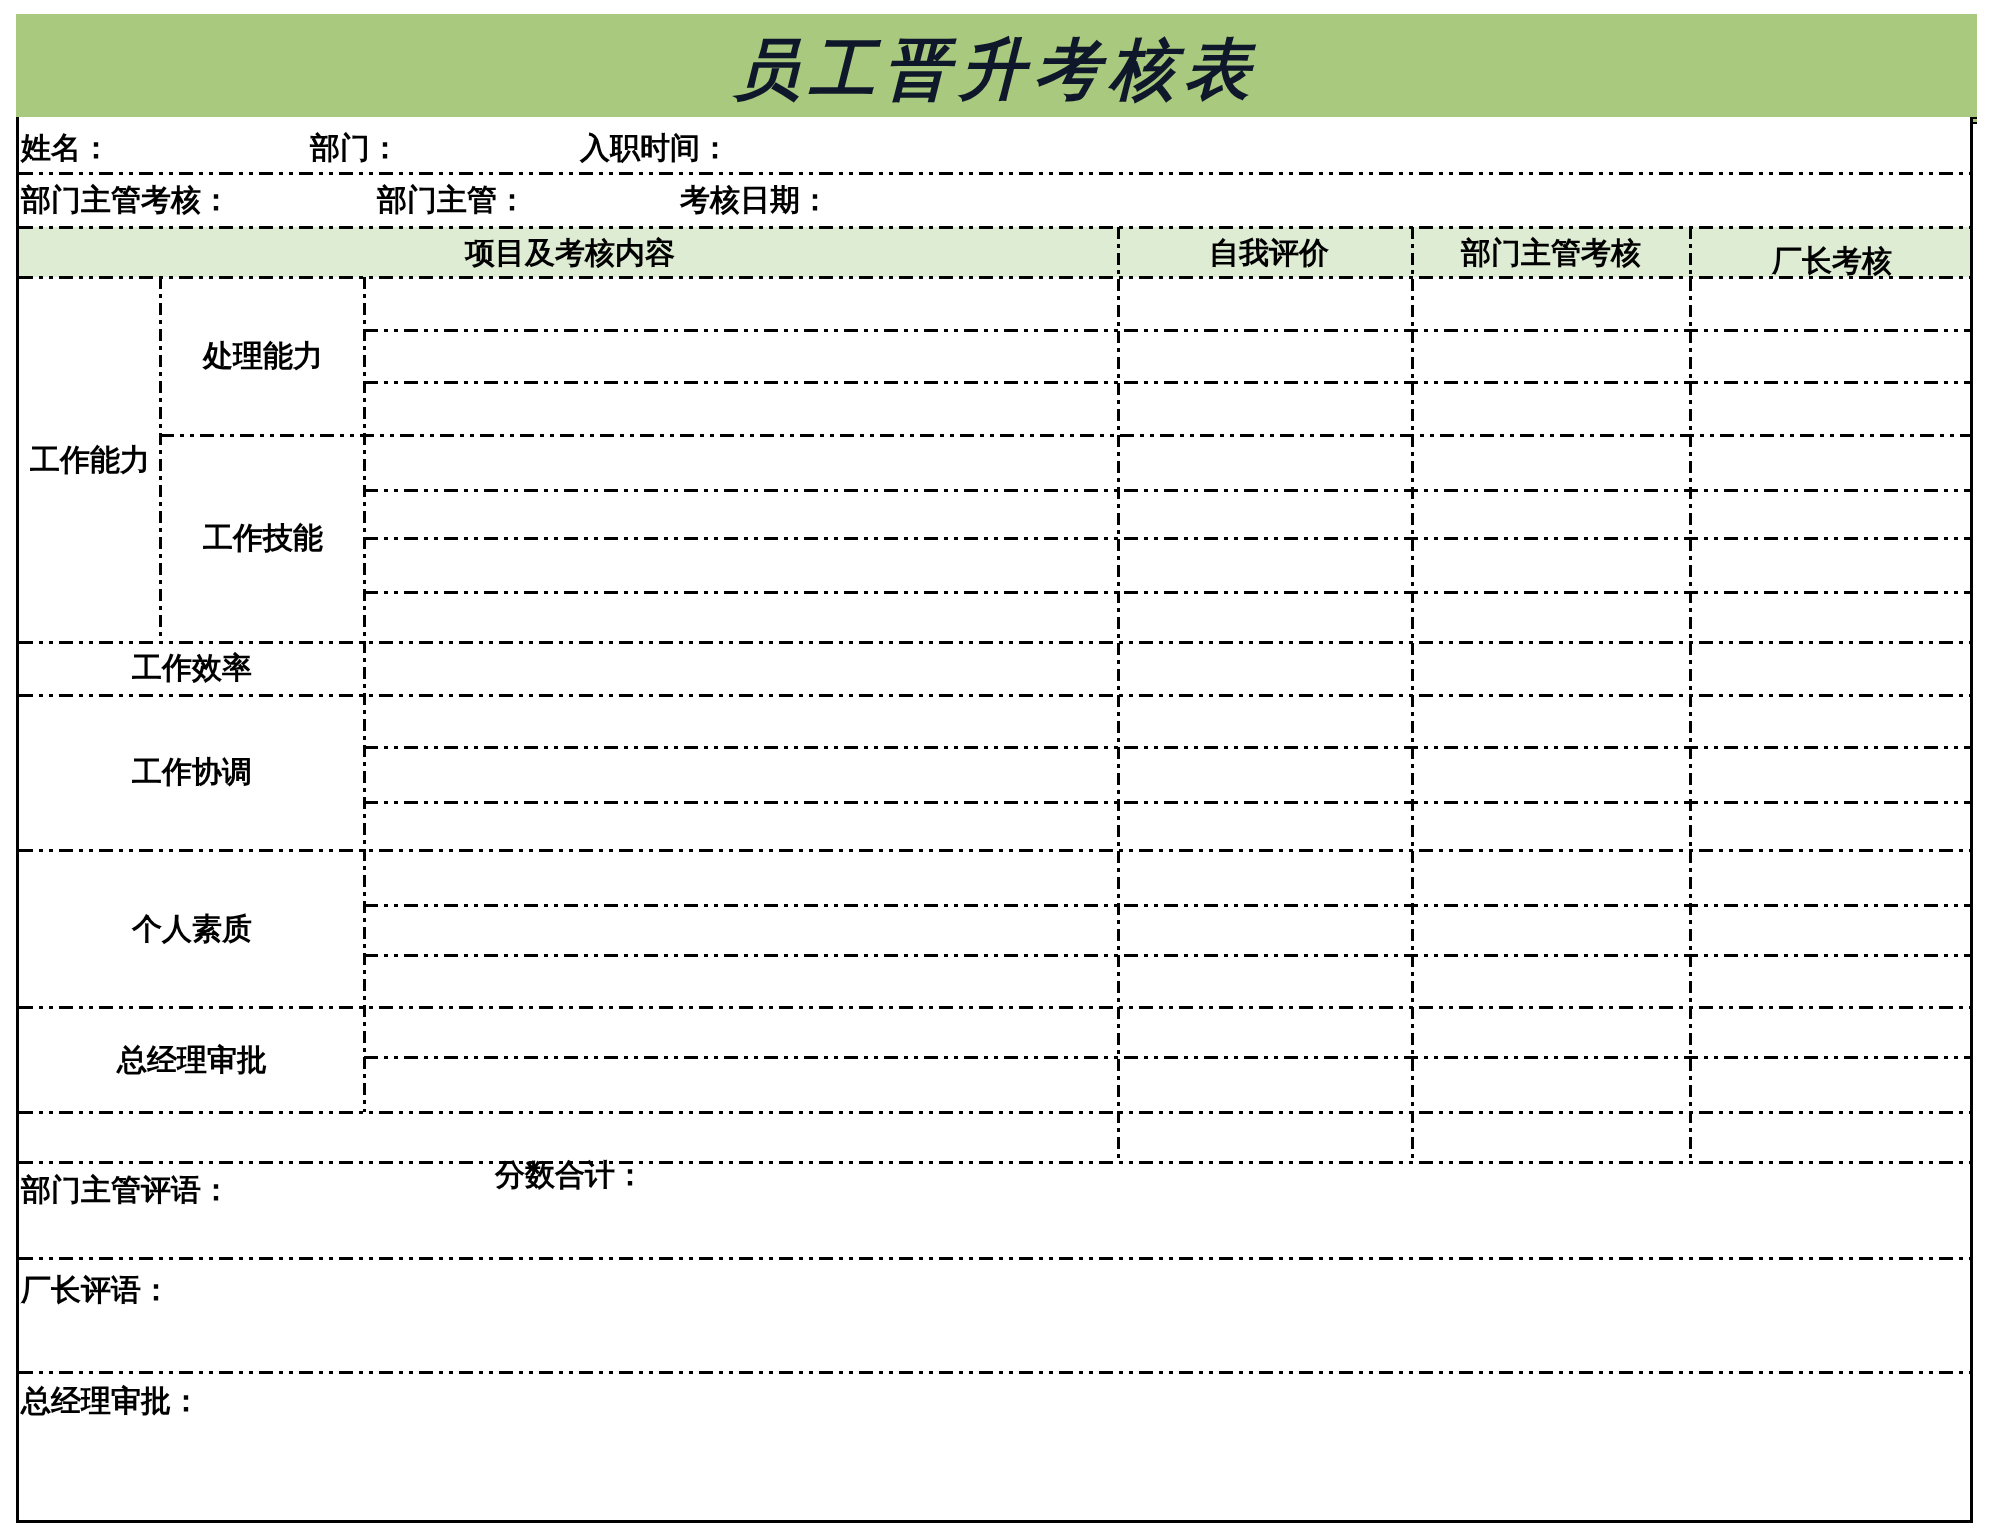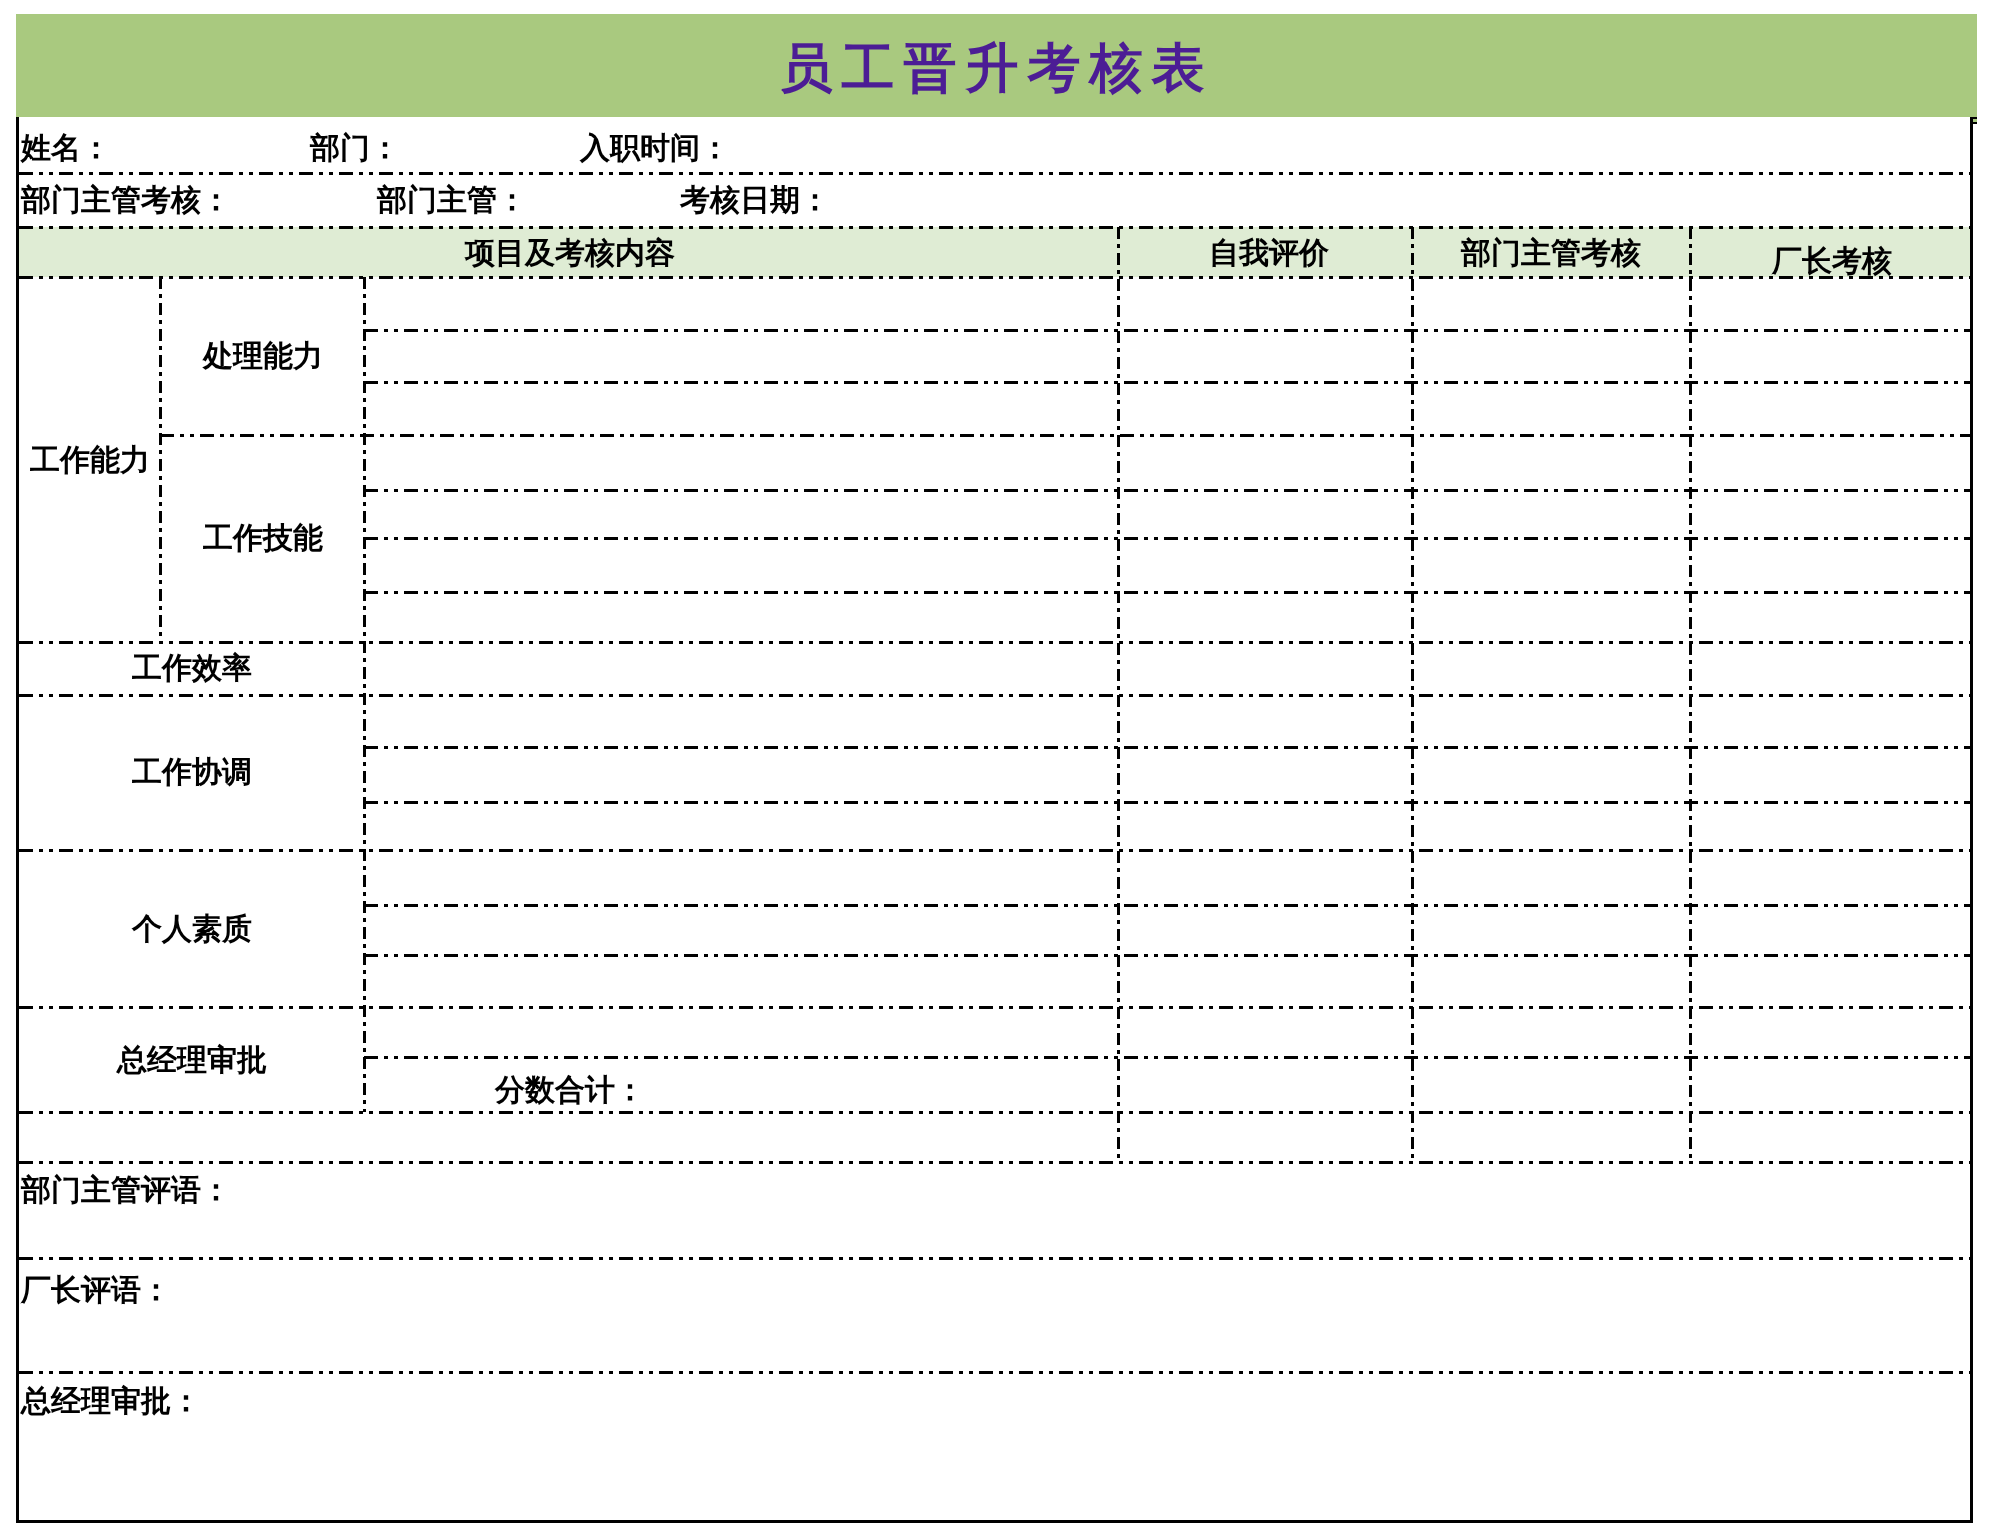--- a/index.html
+++ b/index.html
@@ -6,21 +6,21 @@
   .page {
     position:relative; width:1992px; height:1539px; background:#ffffff;
     font-family:"Liberation Sans", sans-serif; overflow:hidden;
   }
   .banner {
     position:absolute; left:16px; top:14px; width:1961px; height:103px;
     background:#a9c97f; border-bottom:7px double #000; box-sizing:content-box;
   }
   .form-title {
     position:absolute; left:50%; top:50%; transform:translate(-50%,-46%);
-    font-size:53px; font-weight:bold; color:#4c1d95; letter-spacing:9px; white-space:nowrap;
+    font-size:66px; font-weight:bold; color:#0f172a; letter-spacing:9px; white-space:nowrap;font-style:italic;
   }
   .sheet {
     position:absolute; left:16px; top:117px; width:1957px; height:1406px;
     box-sizing:border-box; background:#ffffff;
     border-left:3px solid #000; border-right:3px solid #000;
     border-bottom:3px solid #000; border-top:none;
   }
   .header-band {
     position:absolute; left:19px; top:227px; width:1951px; height:50px;
     background:#dfecd4;
@@ -67,21 +67,21 @@
   <span class="lbl cc" style="left:1832px; top:253px;margin-top:8px;">厂长考核</span>
 
   <span class="lbl cc" style="left:90px; top:460px;">工作能力</span>
   <span class="lbl cc" style="left:263px; top:356px;">处理能力</span>
   <span class="lbl cc" style="left:263px; top:538px;">工作技能</span>
   <span class="lbl cc" style="left:192px; top:668px;">工作效率</span>
   <span class="lbl cc" style="left:192px; top:772px;">工作协调</span>
   <span class="lbl cc" style="left:192px; top:929px;">个人素质</span>
   <span class="lbl cc" style="left:192px; top:1060px;">总经理审批</span>
 
-  <span class="lbl cc" style="left:570px; top:1090px;text-align:center;">分数合计：</span>
+  <span class="lbl cc" style="left:570px; top:1175px;text-align:center;">分数合计：</span>
 
   <span class="lbl lc" style="left:21px; top:1190px;">部门主管评语：</span>
   <span class="lbl lc" style="left:21px; top:1290px;">厂长评语：</span>
   <span class="lbl lc" style="left:21px; top:1401px;">总经理审批：</span>
 
 <div class="hl" style="top: 172px; left: 19px; width: 1951px;"></div>
     <div class="hl" style="top: 226px; left: 19px; width: 1951px;"></div>
     <div class="hl" style="top: 276px; left: 19px; width: 1951px;"></div>
     <div class="hl" style="top: 329px; left: 364px; width: 1606px;"></div>
     <div class="hl" style="top: 381px; left: 364px; width: 1606px;"></div>

